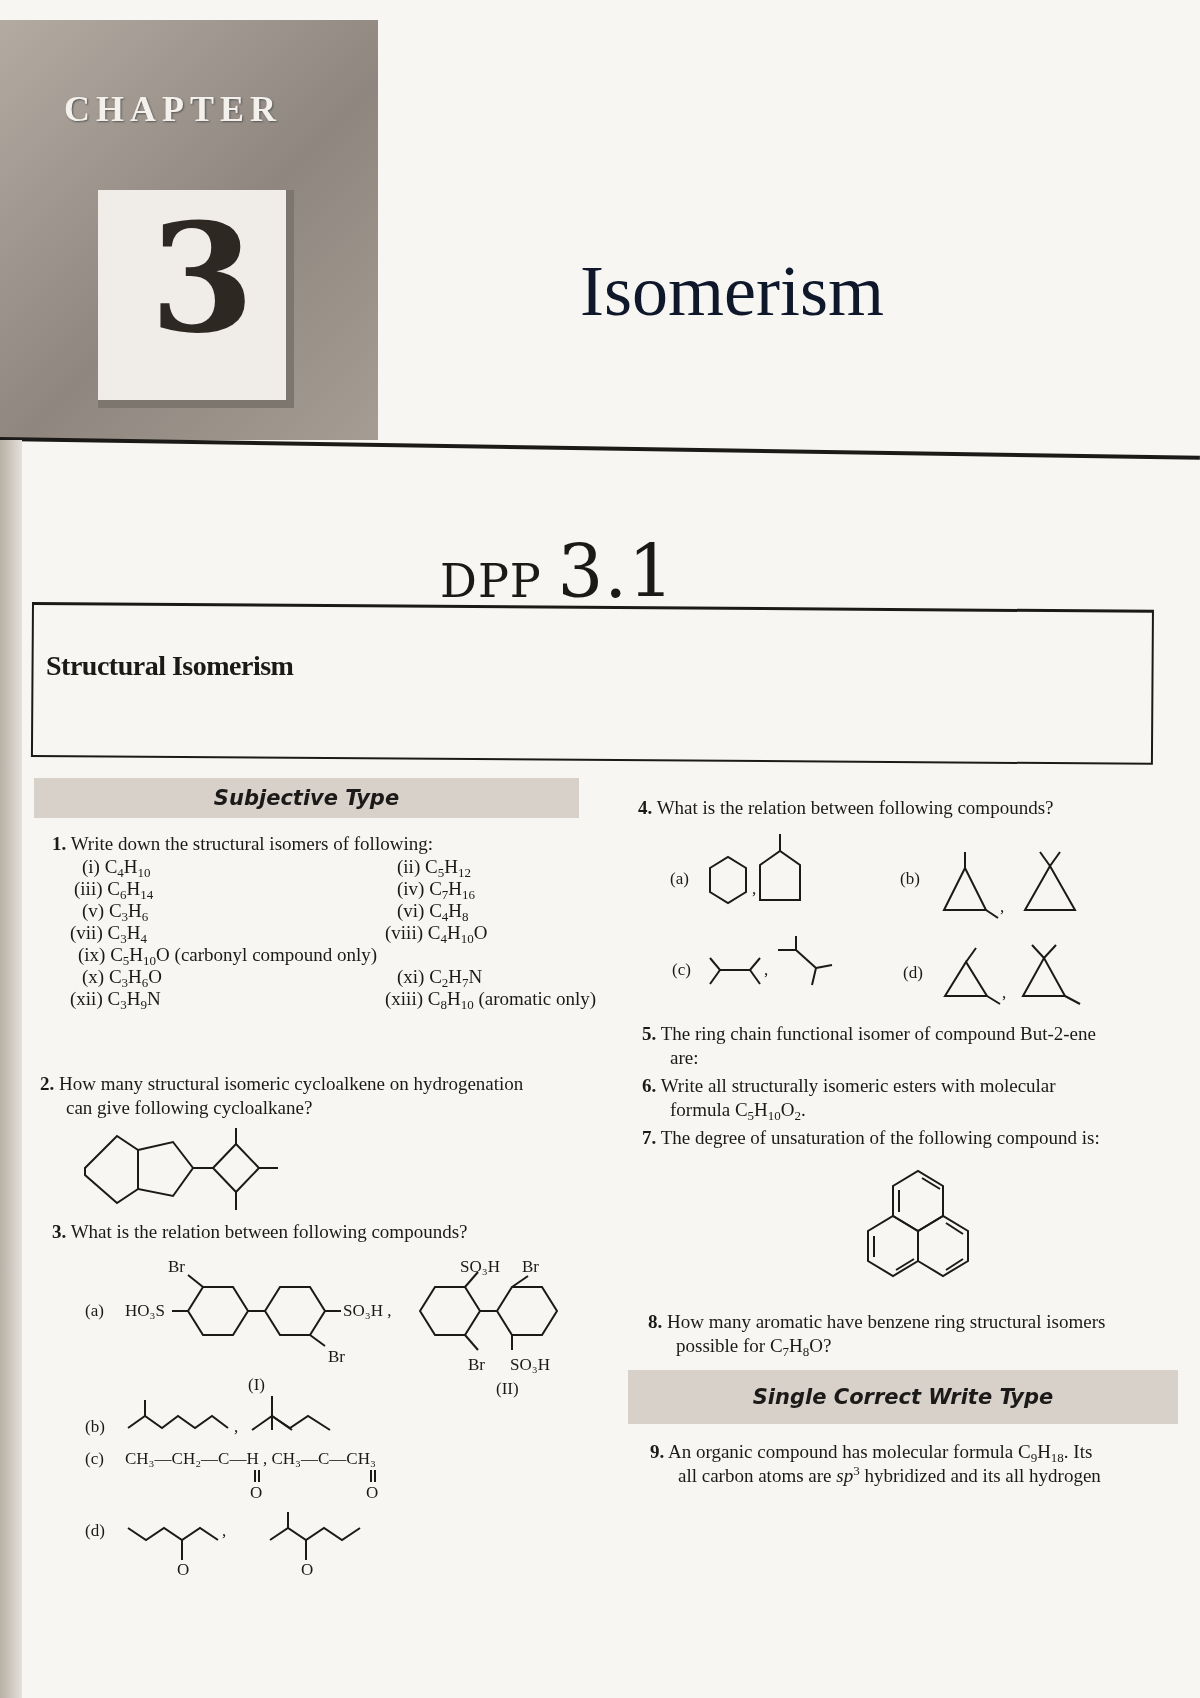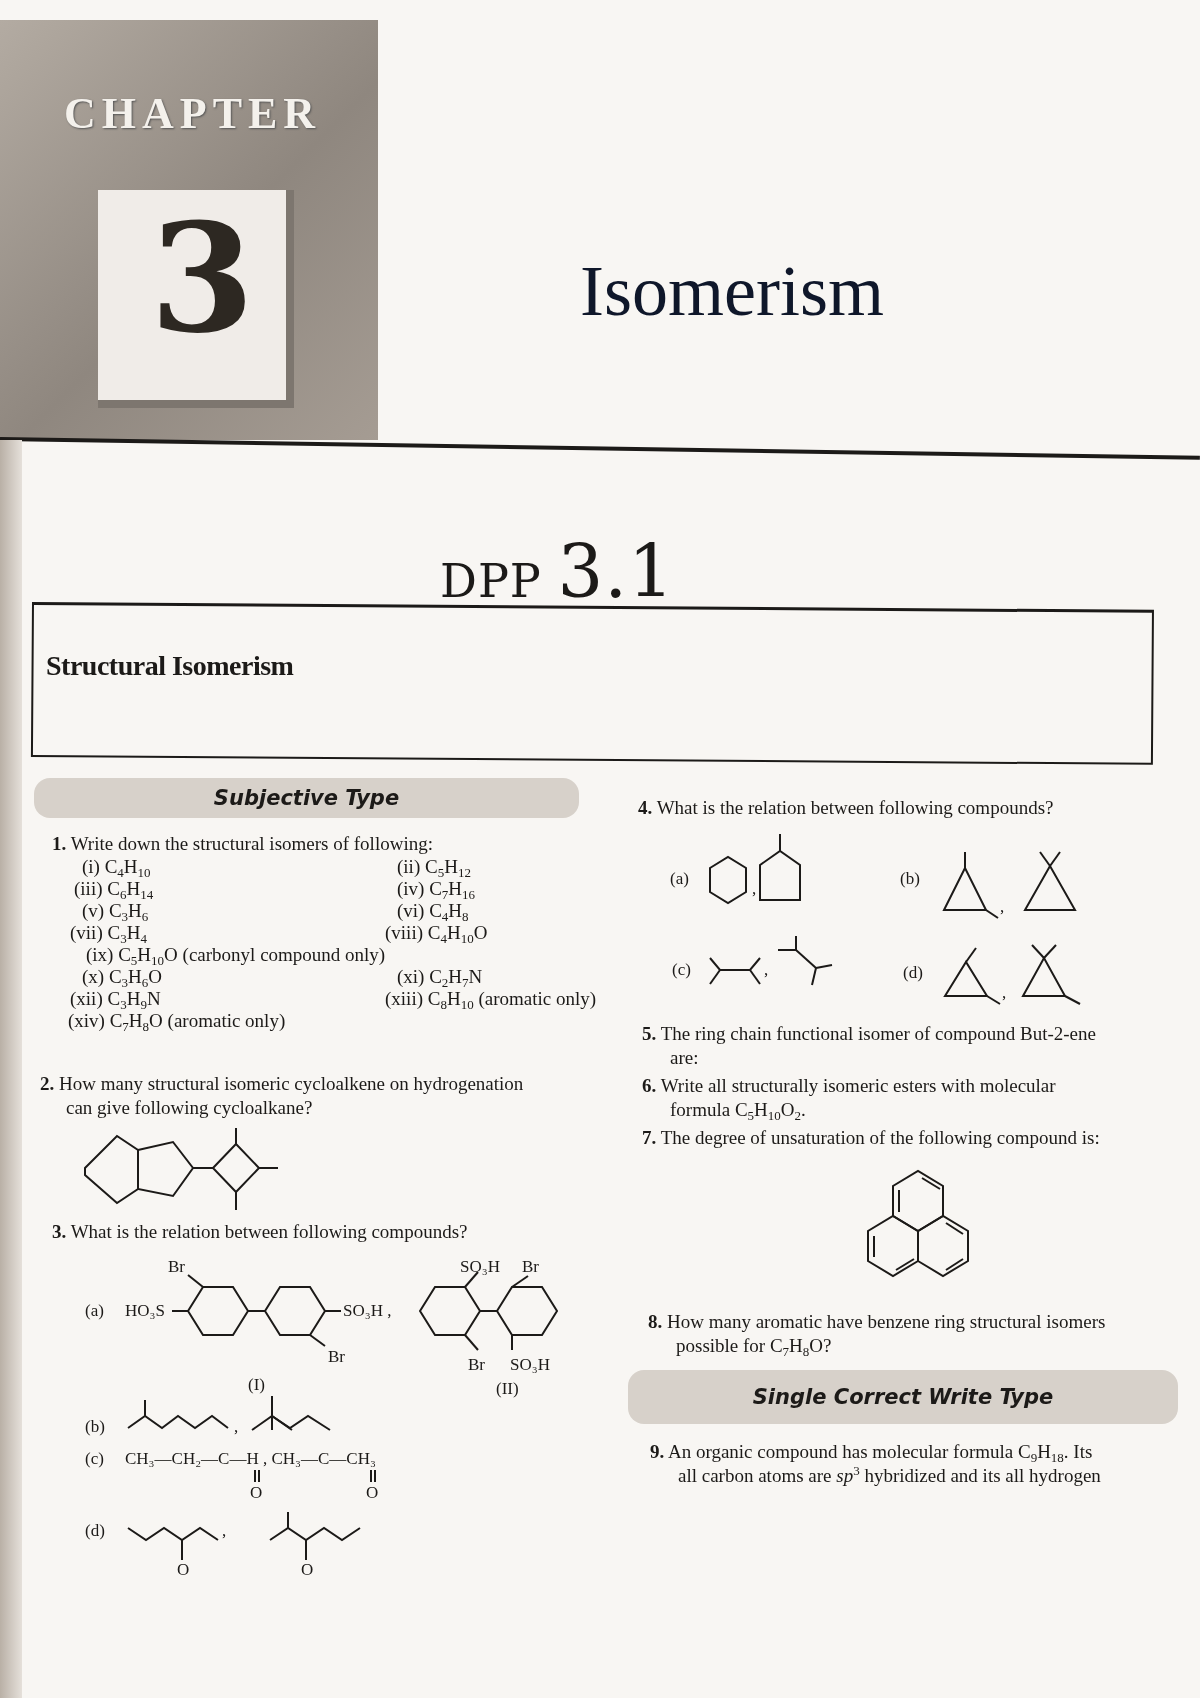--- a/index.html
+++ b/index.html
@@ -1,30 +1,30 @@
 <!DOCTYPE html>
 <html><head>
   <meta charset="utf-8">
   <style>
     html,body{margin:0;padding:0;}
     body{width:1200px;height:1698px;background:#f8f6f3;position:relative;overflow:hidden;font-family:"Liberation Serif","DejaVu Serif",serif;color:#1c1a18;}
     .abs{position:absolute;}
     
     .chapter-panel{left:0;top:20px;width:378px;height:420px;background:linear-gradient(135deg,#b3aba2 0%,#8f877f 55%,#a59c93 100%);}
-    .chapter-word{left:64px;top:88px;font-size:44px;color:#f4f1ec;letter-spacing:6px;font-weight:bold;text-shadow:1px 1px 2px #555;text-align:right;}
+    .chapter-word{left:64px;top:88px;font-size:36px;color:#f4f1ec;letter-spacing:6px;font-weight:bold;text-shadow:1px 1px 2px #555;text-align:right;}
     .chapter-box{left:98px;top:190px;width:188px;height:210px;background:#f0ece8;border-right:8px solid #7d766f;border-bottom:8px solid #7d766f;}
     .chapter-num{left:150px;top:190px;font-size:150px;font-weight:bold;color:#2d2822;font-family:"DejaVu Serif",serif;}
     .title{left:580px;top:250px;font-size:72px;color:#0f172a;}
     .rule-top{left:0;top:437px;width:1200px;height:4px;background:#1c1a18;transform:rotate(0.9deg);transform-origin:left;}
     .left-strip{left:0;top:440px;width:22px;height:1258px;background:linear-gradient(90deg,#b9b0a6,#e5e0da);}
     .dpp{left:440px;top:530px;font-size:46px;font-weight:normal;font-family:"DejaVu Serif",serif;letter-spacing:1px;}
     .dpp .num{font-size:72px;}
     .section-box{left:32px;top:602px;width:1118px;height:150px;border:2px solid #1c1a18;border-top:3px solid #1c1a18;transform:rotate(0.4deg);transform-origin:left top;}
     .section-title{left:46px;top:650px;font-size:28px;font-family:Liberation Serif, serif;font-weight:bold;letter-spacing:-0.5px;}
-    .band{background:#d7d1ca;height:40px;display:flex;align-items:center;justify-content:center;font-family:"DejaVu Sans",sans-serif;font-style:italic;font-weight:bold;font-size:21px;border-radius:16px;}
+    .band{background:#d7d1ca;height:40px;display:flex;align-items:center;justify-content:center;font-family:"DejaVu Sans",sans-serif;font-style:italic;font-weight:bold;font-size:21px;}
     .band-left{left:34px;top:778px;width:545px;}
     .band-right{left:628px;top:1370px;width:550px;height:54px;}
     .txt{font-size:19px;line-height:24px;}
     .qnum{font-weight:bold;}
     sub{font-size:13px;vertical-align:-4px;line-height:0;}
     sup{font-size:13px;line-height:0;}
     .grid2 {display:grid;grid-template-columns:245px 260px;row-gap:0;}
     .grid2 div{font-size:19px;line-height:22px;}
     svg{position:absolute;overflow:visible;}
     svg *{stroke:#1c1a18;stroke-width:2;fill:none;}
@@ -59,28 +59,27 @@
   <div class="grid2" style="margin-left:12px;">
     <div>(i) C<sub>4</sub>H<sub>10</sub></div>
     <div style="padding-left:70px;">(ii) C<sub>5</sub>H<sub>12</sub></div>
     <div style="margin-left:-8px;">(iii) C<sub>6</sub>H<sub>14</sub></div>
     <div style="padding-left:70px;">(iv) C<sub>7</sub>H<sub>16</sub></div>
     <div>(v) C<sub>3</sub>H<sub>6</sub></div>
     <div style="padding-left:70px;">(vi) C<sub>4</sub>H<sub>8</sub></div>
     <div style="margin-left:-12px;">(vii) C<sub>3</sub>H<sub>4</sub></div>
     <div style="padding-left:58px;">(viii) C<sub>4</sub>H<sub>10</sub>O</div>
   </div>
-  <div style="font-size:19px;line-height:22px;margin-left:16px;">(ix) C<sub>5</sub>H<sub>10</sub>O <span>(carbonyl compound only)</span></div>
+  <div style="font-size:19px;line-height:22px;margin-left:8px;">(ix) C<sub>5</sub>H<sub>10</sub>O <span>(carbonyl compound only)</span></div>
   <div class="grid2" style="margin-left:12px;">
     <div>(x) C<sub>3</sub>H<sub>6</sub>O</div>
     <div style="padding-left:70px;">(xi) C<sub>2</sub>H<sub>7</sub>N</div>
     <div style="margin-left:-12px;">(xii) C<sub>3</sub>H<sub>9</sub>N</div>
     <div style="padding-left:58px;white-space:nowrap;">(xiii) C<sub>8</sub>H<sub>10</sub> <span>(aromatic only)</span></div>
   </div>
-  <div style="font-size:19px;line-height:22px;margin-left:-2px;">(xiv) C<sub>7</sub>H<sub>8</sub>O <span>(aromatic only)</span></div>
 </div>
 
 <div class="abs txt" style="left:40px;top:1072px;width:540px;">
   <span class="qnum">2.</span>
   <span>How many structural isomeric cycloalkene on hydrogenation</span><br>
   <span style="padding-left:26px;">can give following cycloalkane?</span>
 </div>
 <svg style="left:0;top:0;width:1px;height:1px;">
   <polygon points="85,1168 117,1136 138,1150 138,1189 117,1203 85,1175"></polygon>
   <polygon points="138,1150 173,1142 193,1168 173,1196 138,1189"></polygon>

